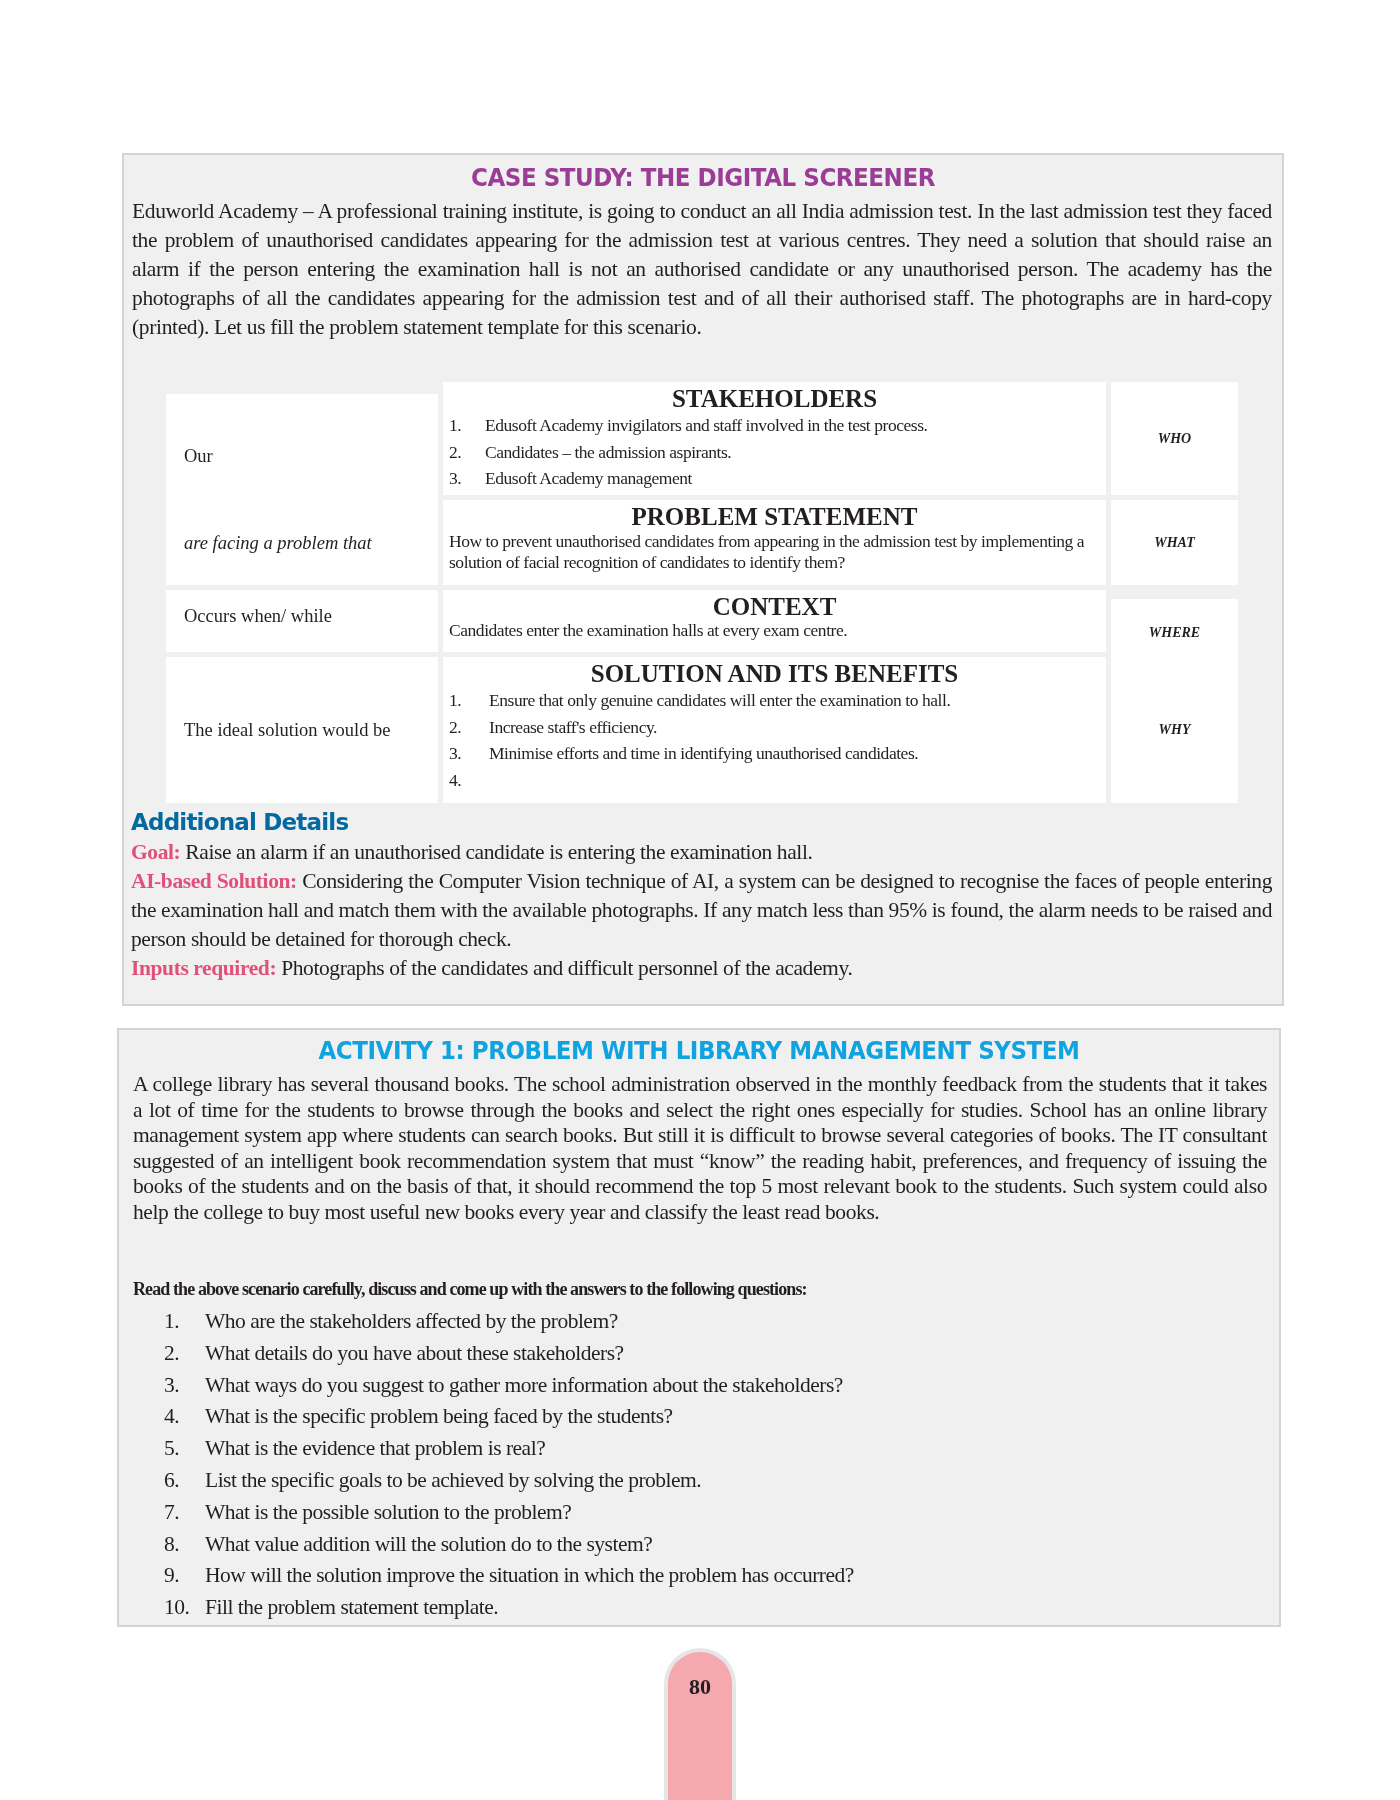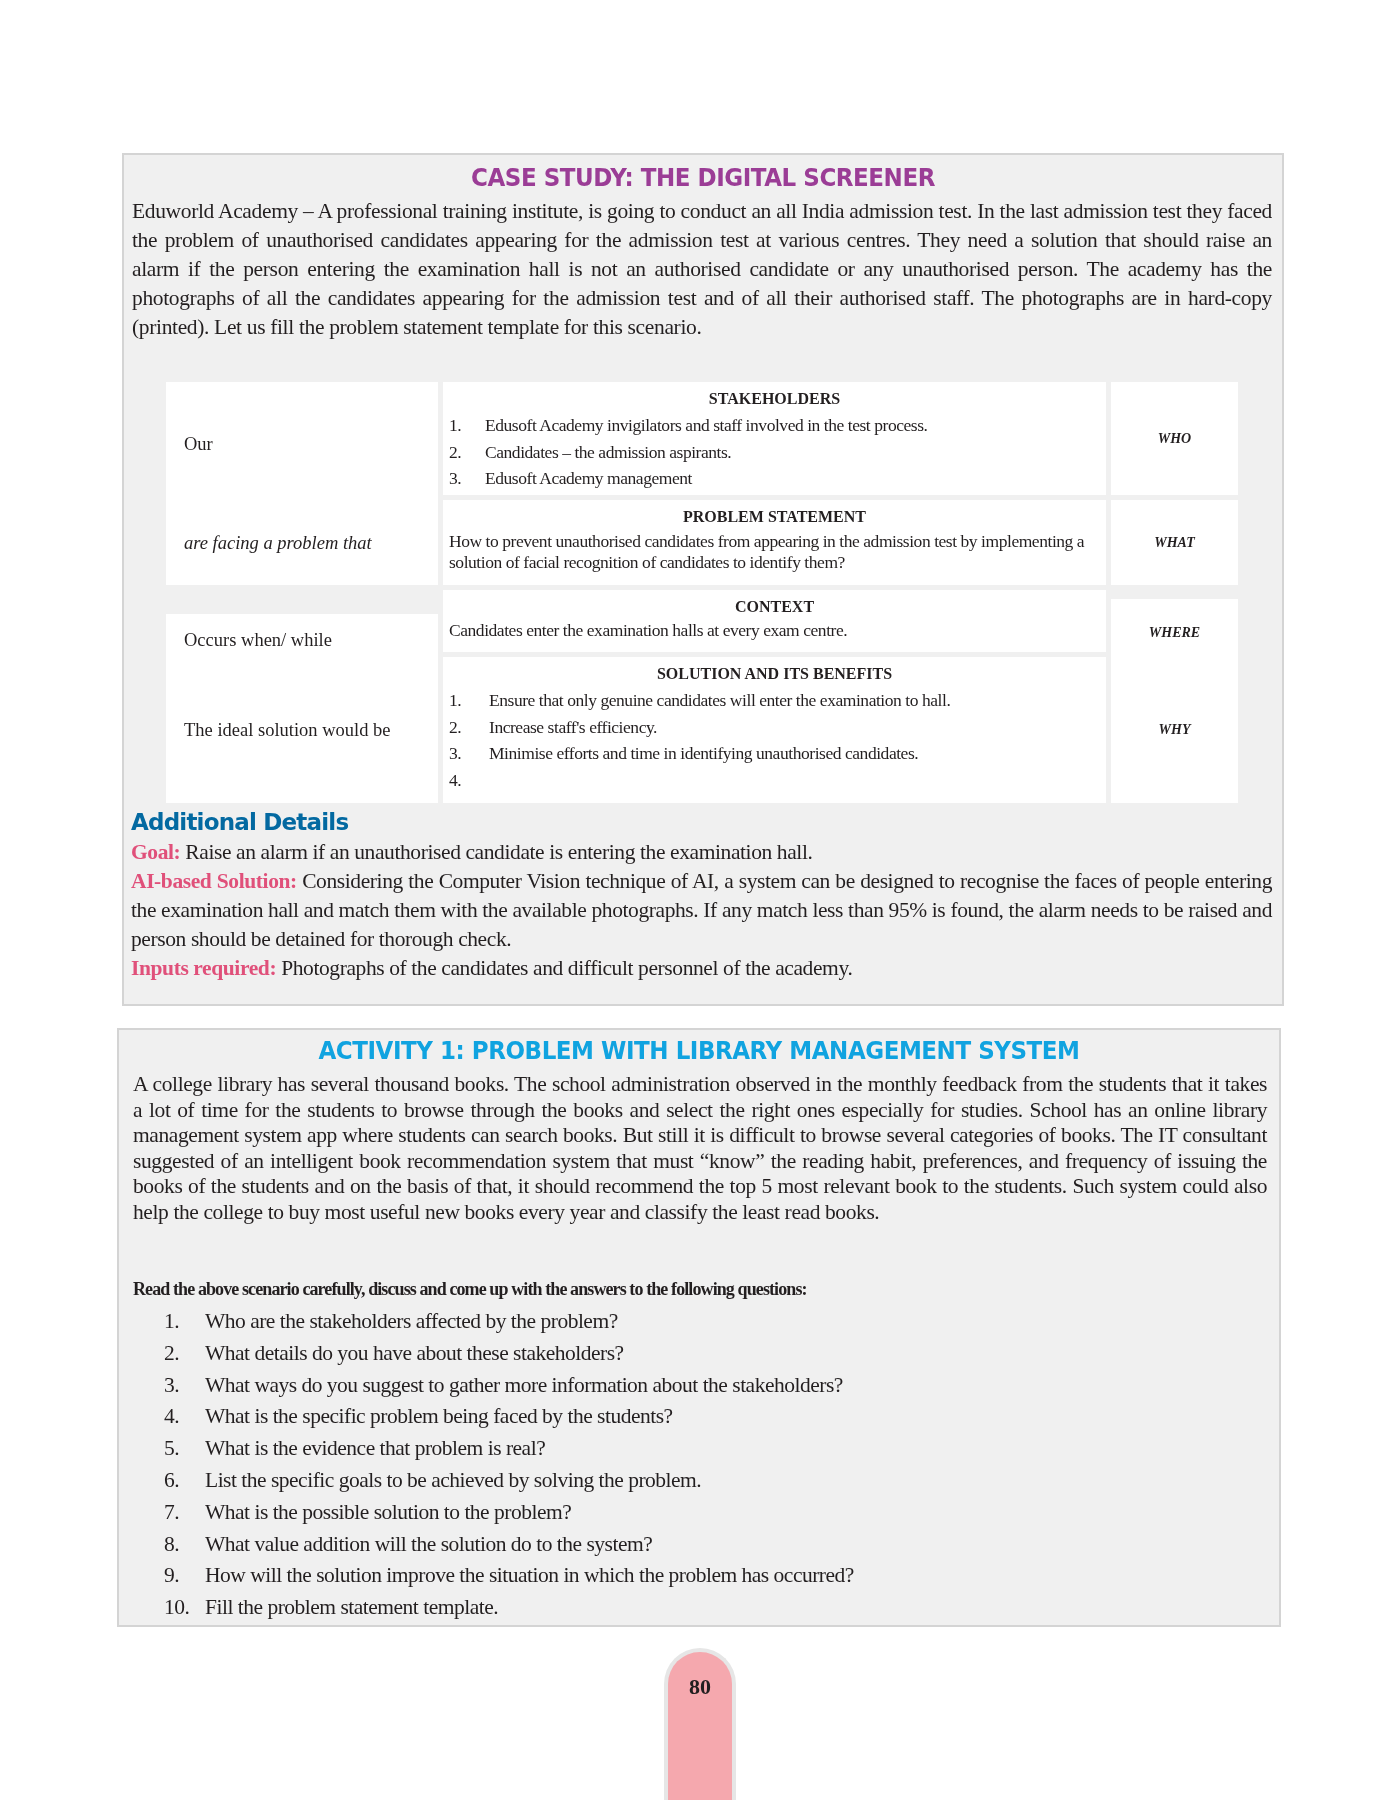--- a/index.html
+++ b/index.html
@@ -37,21 +37,21 @@
     position: absolute; left: 18px; top: 50%; transform: translateY(-50%);
     font-family: "Liberation Serif", serif; font-size: 18.5px;
   }
   .c3 .tag {
     position: absolute; left: 0; right: 0; top: 50%; transform: translateY(-50%);
     text-align: center; font-family: "Liberation Serif", serif;
     font-weight: bold; font-style: italic; font-size: 14px;
   }
   .c2 .hd {
     text-align: center; font-family: "Liberation Serif", serif;
-    font-weight: bold; font-size: 16px; margin-top: 6px; line-height: 22px;
+    font-weight: bold; font-size: 25px; margin-top: 6px; line-height: 22px;
   }
   .c2 .body {
     font-family: "Liberation Serif", serif; font-size: 17.5px; letter-spacing: -0.45px;
     padding: 0 6px; line-height: 21px;
   }
   .c2 ol { margin: 2px 0 0 0; padding: 0 0 0 6px; list-style: none; }
   .c2 ol li {
     font-family: "Liberation Serif", serif; font-size: 17.5px; letter-spacing: -0.45px;
     line-height: 26.5px; display: flex;
   }
@@ -102,21 +102,21 @@
 </head>
 <body>
 
 <div class="box" id="case-box">
   <div class="title" id="case-title">CASE STUDY: THE DIGITAL SCREENER</div>
   <div id="case-intro">Eduworld Academy – A professional training institute, is going to conduct an all India admission test. In the last admission test they faced the problem of unauthorised candidates appearing for the admission test at various centres. They need a solution that should raise an alarm if the person entering the examination hall is not an authorised candidate or any unauthorised person. The academy has the photographs of all the candidates appearing for the admission test and of all their authorised staff. The photographs are in hard-copy (printed). Let us fill the problem statement template for this scenario.</div>
 
   <div class="tpl-table">
 
     <div class="tpl-row" style="top:0;">
-      <div class="cell c1" style="top:0;height:124px;">
+      <div class="cell c1" style="top:12px;height:124px;">
         <span class="lbl">Our</span>
       </div>
       <div class="cell c2" style="top:0;height:113px;">
         <div class="hd">STAKEHOLDERS</div>
         <ol>
           <li>
               <span class="num">1.</span>
               <span>Edusoft Academy invigilators and staff involved in the test process.</span>
             </li>
           <li>
@@ -141,21 +141,21 @@
       <div class="cell c2" style="top:0;height:85px;">
         <div class="hd">PROBLEM STATEMENT</div>
         <div class="body" style="margin-top:3px;">How to prevent unauthorised candidates from appearing in the admission test by implementing a solution of facial recognition of candidates to identify them?</div>
       </div>
       <div class="cell c3" style="top:0;height:85px;">
         <span class="tag">WHAT</span>
       </div>
     </div>
 
     <div class="tpl-row" style="top:208px;">
-      <div class="cell c1" style="top:0;height:62px;margin-top:24px;">
+      <div class="cell c1" style="top:0;height:62px;">
         <span class="lbl" style="top:42%;">Occurs when/ while</span>
       </div>
       <div class="cell c2" style="top:0;height:62px;">
         <div class="hd">CONTEXT</div>
         <div class="body" style="margin-top:2px;">Candidates enter the examination halls at every exam centre.</div>
       </div>
       <div class="cell c3" style="top:0;height:62px;margin-top:9px;">
         <span class="tag" style="top:55%;">WHERE</span>
       </div>
     </div>

